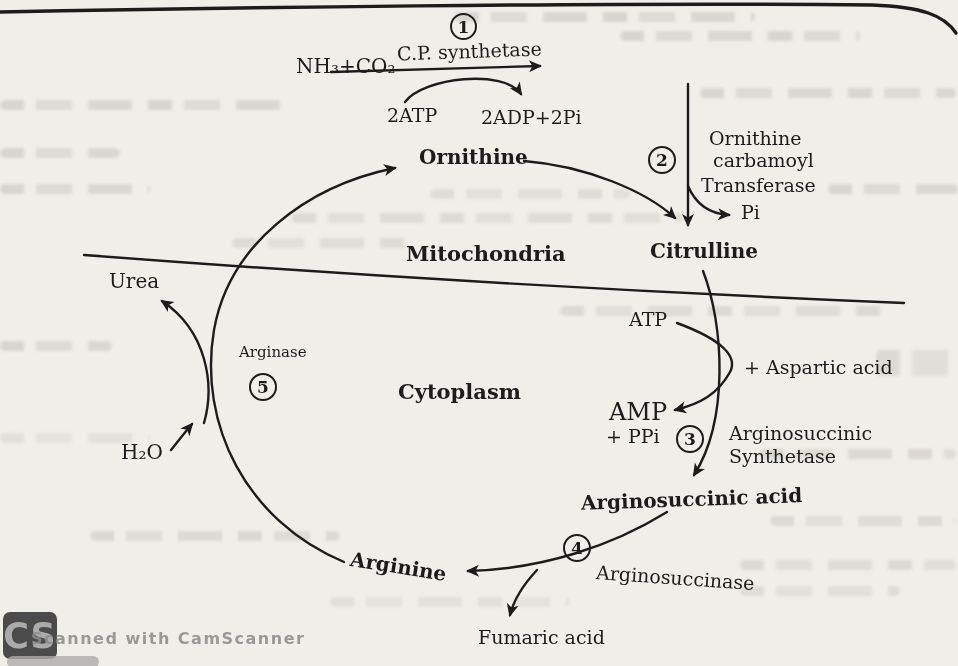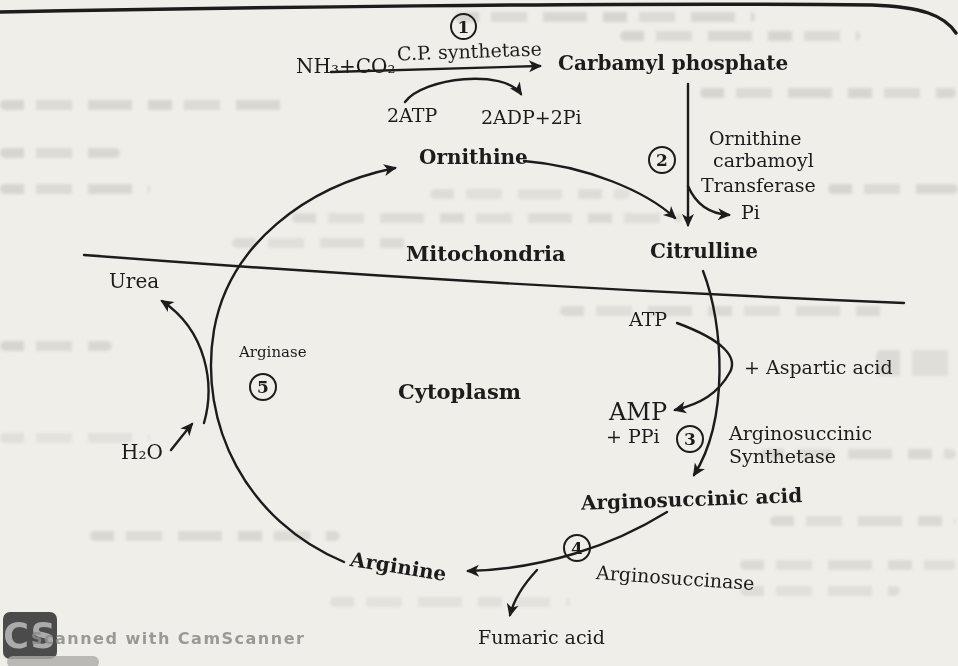--- a/index.html
+++ b/index.html
@@ -107,21 +107,20 @@
     </div>
   <div class="stepbadge" style="left:563px;top:534px;">
       <span>4</span>
     </div>
   <div class="stepbadge" style="left:249px;top:373px;">
       <span>5</span>
     </div>
 
   <div class="lbl" style="left:296px;top:56px;font-size:20px;">NH₃+CO₂</div>
   <div class="lbl" style="left:397px;top:41px;font-size:19px;transform:rotate(-2deg);">C.P. synthetase</div>
-  <div class="lbl bold" style="left:558px;top:53px;font-size:20px;">Carbamyl phosphate</div>
   <div class="lbl" style="left:387px;top:105px;font-size:19px;">2ATP</div>
   <div class="lbl" style="left:481px;top:107px;font-size:19px;">2ADP+2Pi</div>
 
   <div class="lbl" style="left:709px;top:128px;font-size:19px;">Ornithine</div>
   <div class="lbl" style="left:713px;top:150px;font-size:19px;">carbamoyl</div>
   <div class="lbl" style="left:701px;top:175px;font-size:19px;">Transferase</div>
   <div class="lbl" style="left:741px;top:202px;font-size:19px;">Pi</div>
   <div class="lbl bold" style="left:650px;top:241px;font-size:20px;">Citrulline</div>
   <div class="lbl bold" style="left:419px;top:147px;font-size:20px;">Ornithine</div>
 

